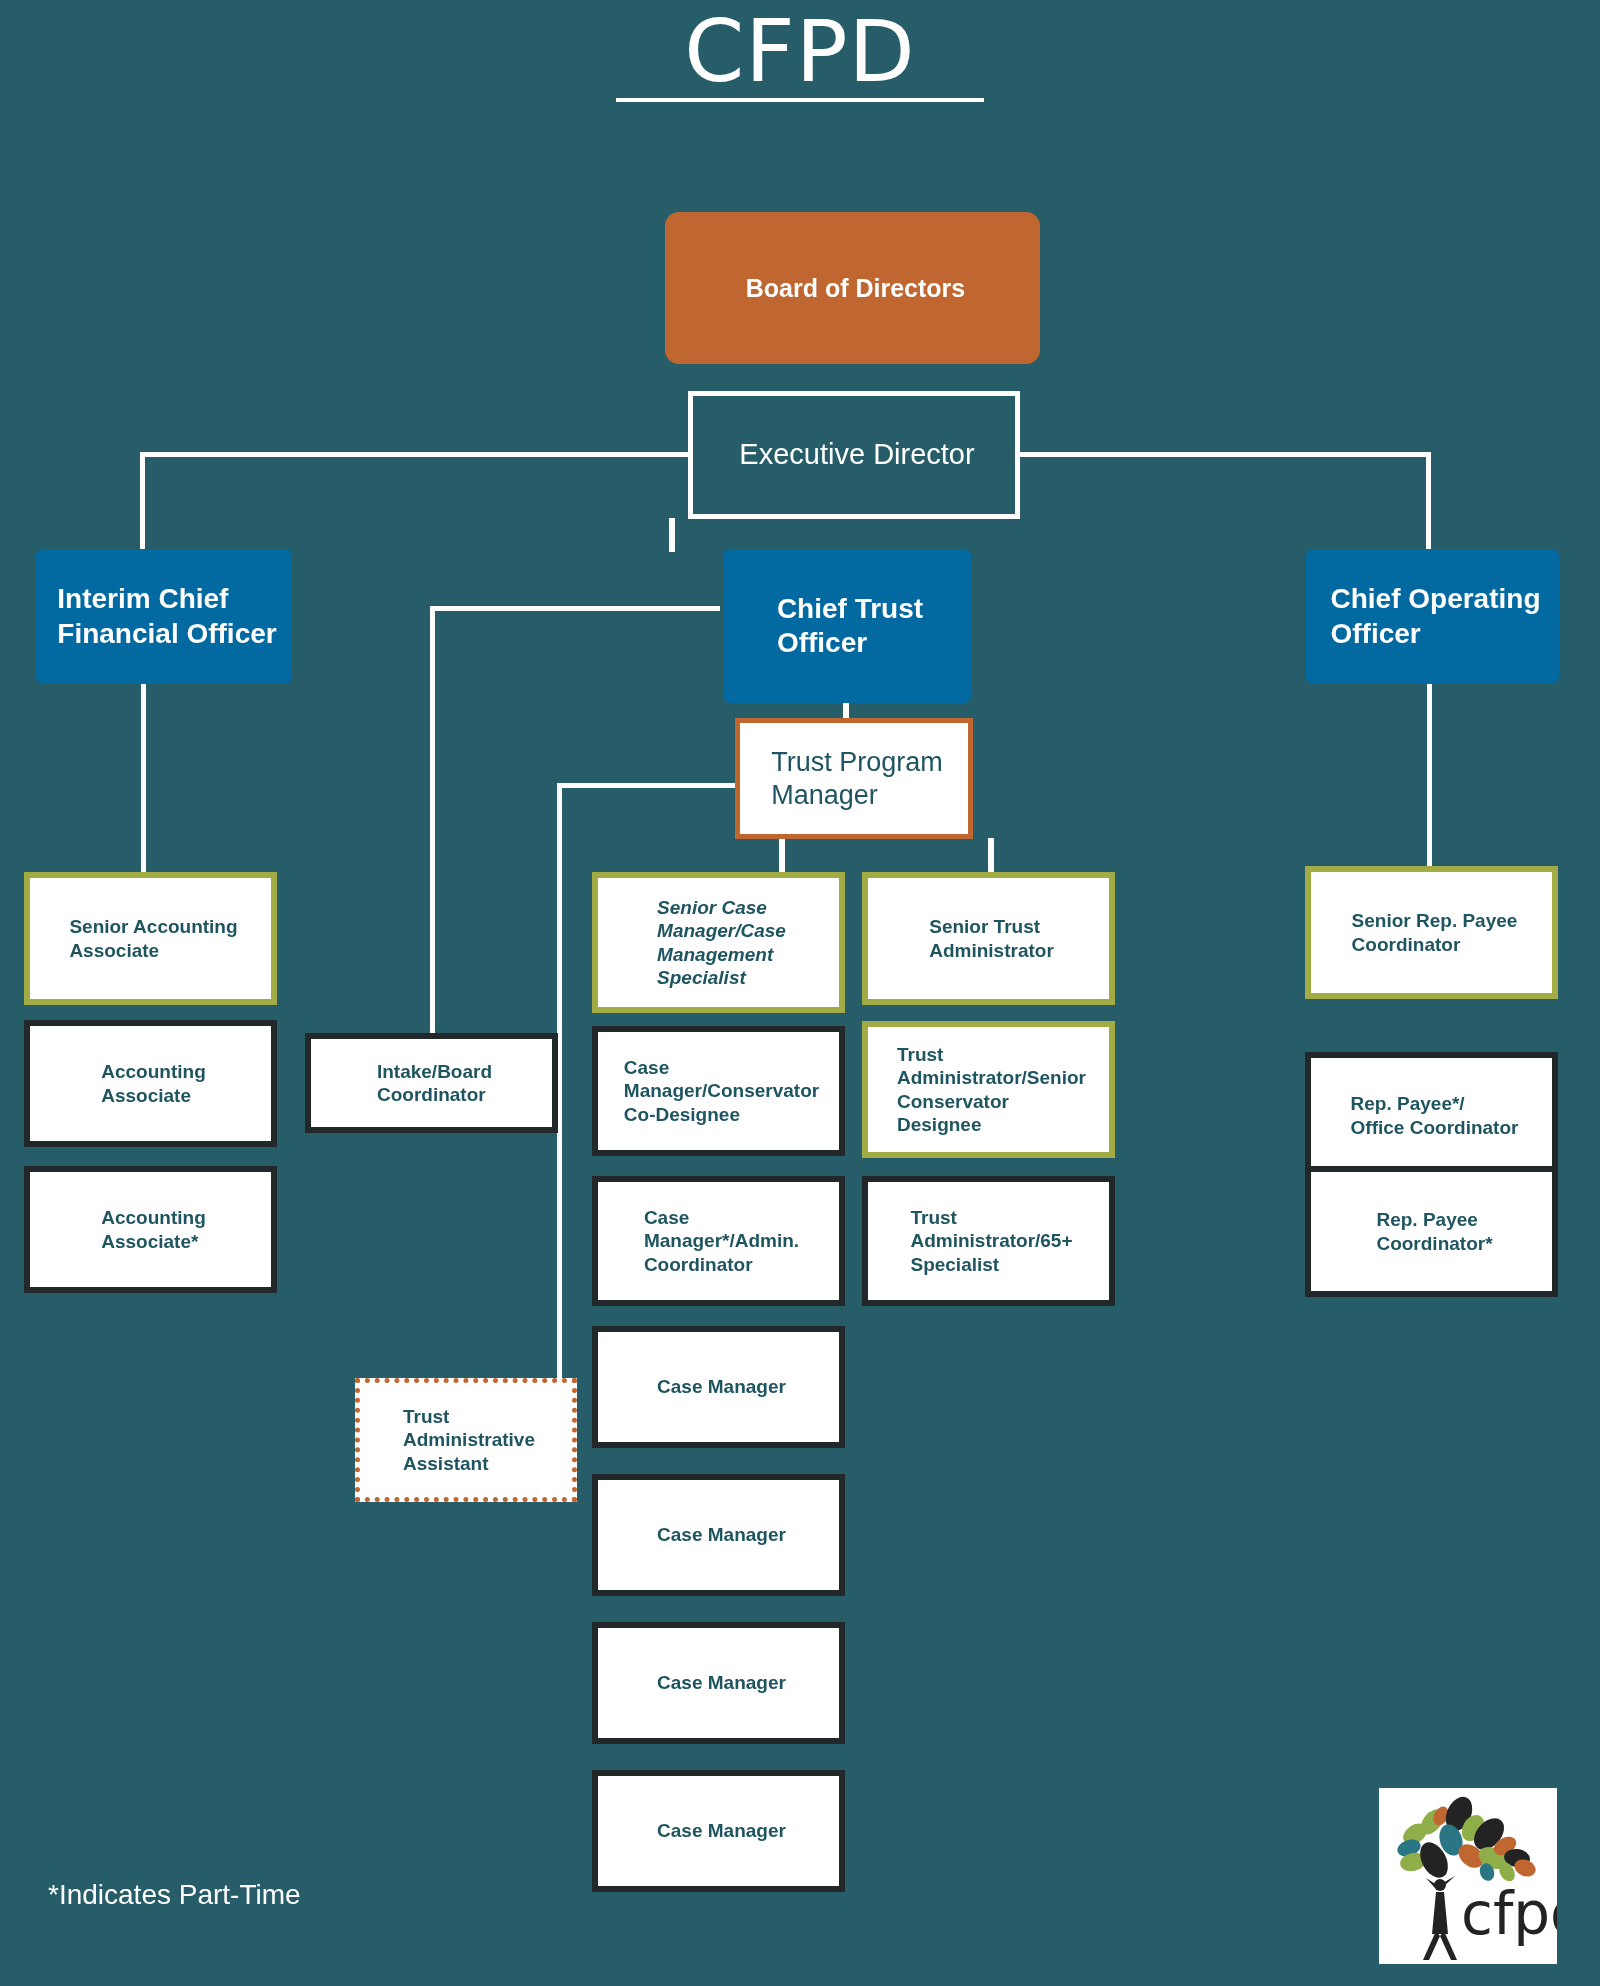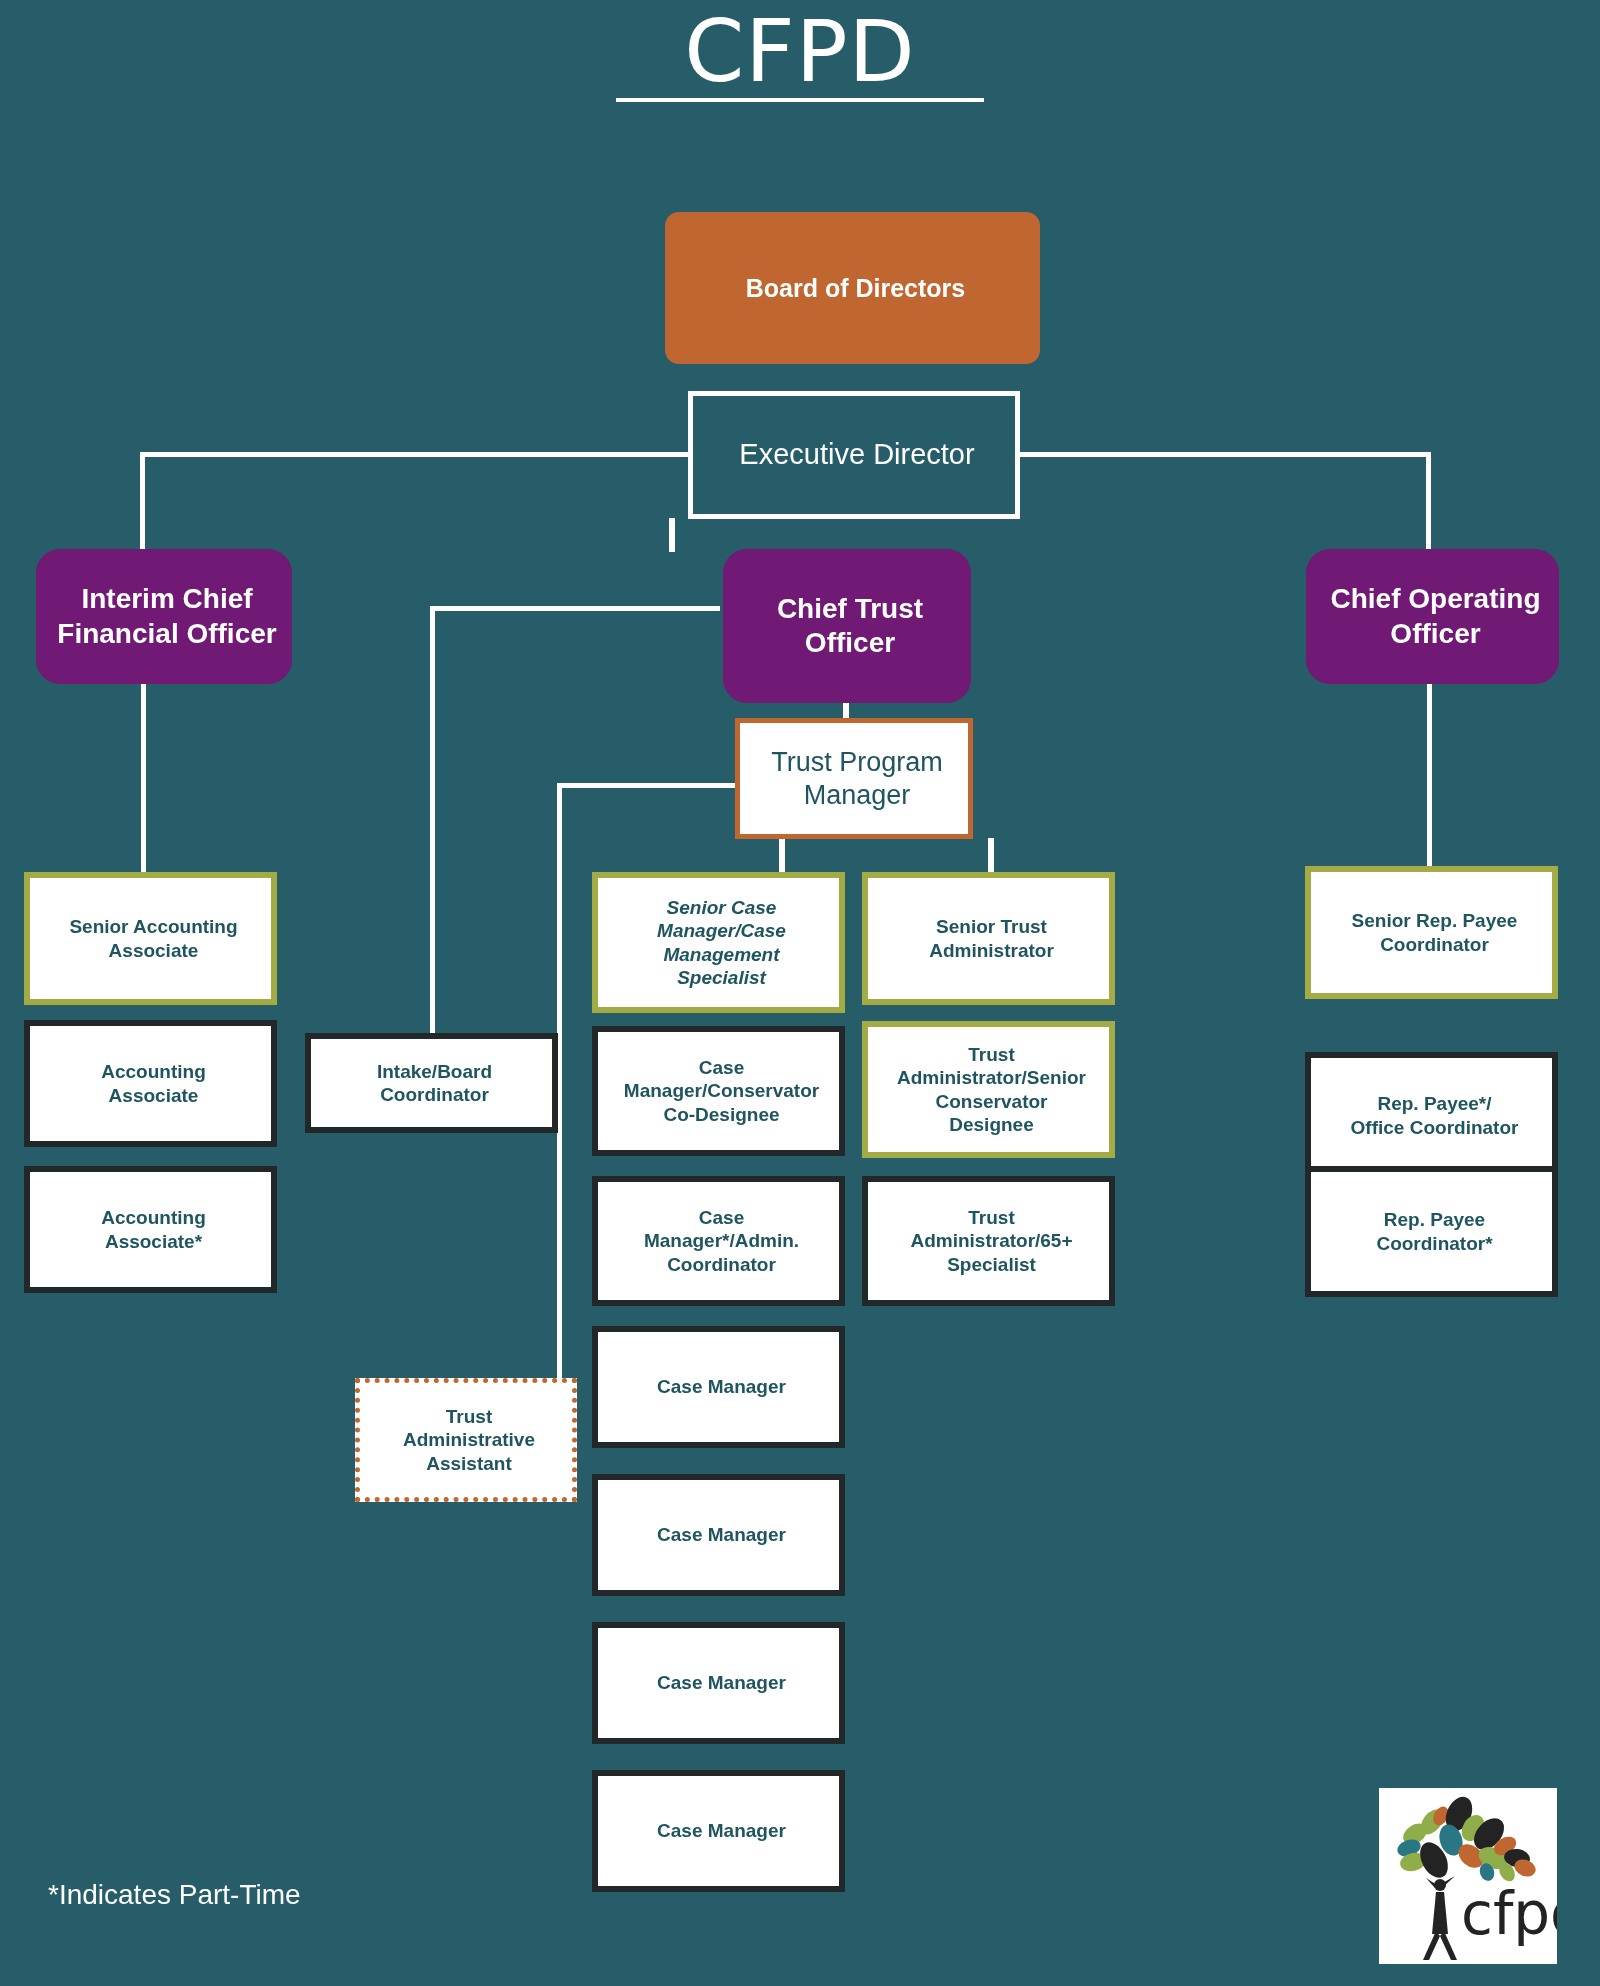--- a/index.html
+++ b/index.html
@@ -61,21 +61,21 @@
     z-index: 1;
   }
 
   
   .node {
     position: absolute;
     box-sizing: border-box;
     display: flex;
     align-items: center;
     justify-content: center;
-    text-align: center;
+    text-align: left;
     z-index: 3;
     line-height: 1.22;
     padding-left: 6px;
   }
   .node .label { display: block; padding: 0 6px; white-space: pre-line; }
 
   
   .node.board {
     background: #bf6631;
     border-radius: 14px;
@@ -88,22 +88,22 @@
   .node.exec {
     background: #275d68;
     border: 5px solid #ffffff;
     color: #ffffff;
     font-size: 29px;
     font-weight: normal;
   }
 
   
   .node.officer {
-    background: #701a75;
-    border-radius: 24px;
+    background: #0369a1;
+    border-radius: 7px;
     color: #ffffff;
     font-size: 28px;
     font-weight: bold;
   }
 
   
   .node.tpm {
     background: #ffffff;
     border: 5px solid #bf6631;
     color: #1f5560;

